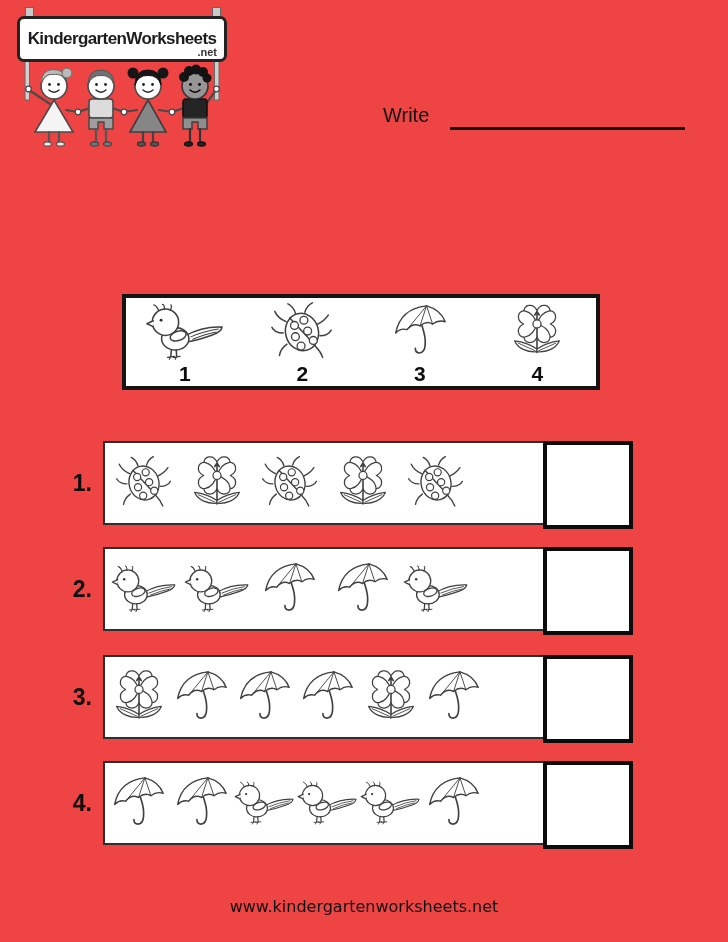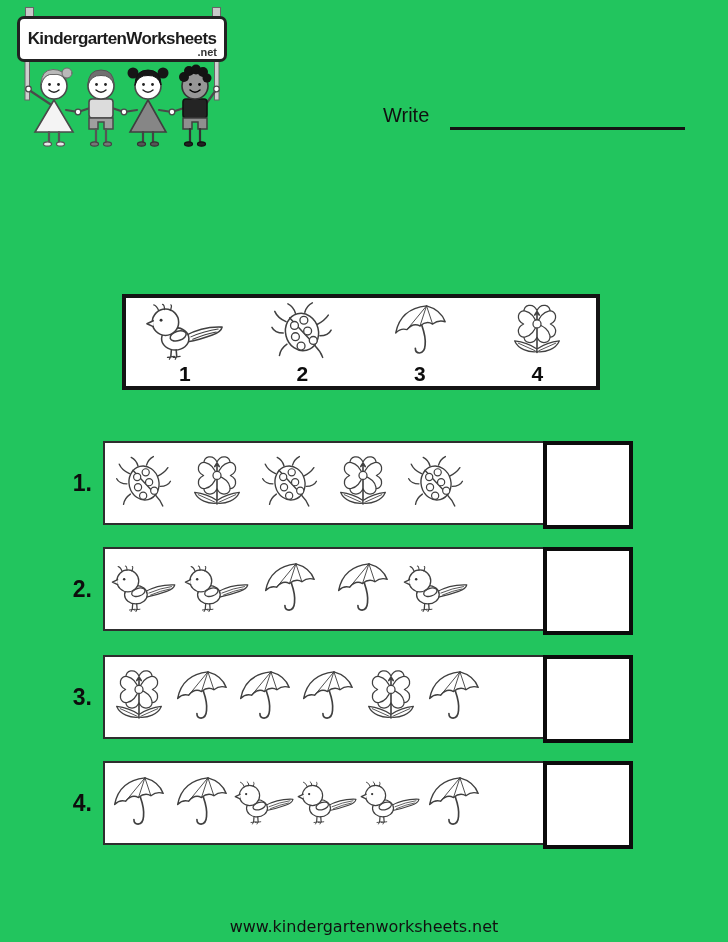--- a/index.html
+++ b/index.html
@@ -1,16 +1,16 @@
 <!DOCTYPE html>
 <html><head>
 <meta charset="utf-8">
 <style>
   html,body{margin:0;padding:0;background:#fff;}
-  .page{position:relative;width:728px;height:942px;background:#22c55e;overflow:hidden;
+  .page{position:relative;width:728px;height:942px;background:#ef4444;overflow:hidden;
         font-family:"Liberation Sans",sans-serif;color:#141414;}
 
   
   .logo{position:absolute;left:0;top:0;width:240px;height:155px;}
   .pole-tab{position:absolute;width:7px;height:12px;background:#c9c9c9;border:1px solid #666;top:7px;}
   .pole-tab.left{left:25px;} .pole-tab.right{left:212px;}
   .logo-sign{position:absolute;left:17px;top:16px;width:210px;height:46px;background:#fff;
              border:3px solid #222;border-radius:7px;box-sizing:border-box;
              display:flex;align-items:center;justify-content:center;z-index:2;}
   .logo-brand{font-weight:bold;font-size:17px;letter-spacing:-0.6px;color:#1c1c1c;}
@@ -53,21 +53,21 @@
   .icon-ladybug{width:58px;height:58px;}
   .icon-umbrella{width:55px;height:59px;}
   .icon-flower{width:50px;height:61px;}
   .key-cell .icon-bird{width:82px;height:62px;}
   .key-cell .icon-ladybug{width:66px;height:64px;}
   .key-cell .icon-umbrella{width:56px;height:60px;}
   .key-cell .icon-flower{width:50px;height:62px;}
 
   
   .footer{position:absolute;left:0;top:897px;width:728px;text-align:center;
-          font-family:"DejaVu Sans",sans-serif;font-size:16px;color:#111;margin-top:20px;}
+          font-family:"DejaVu Sans",sans-serif;font-size:16px;color:#111;}
 </style>
 </head>
 <body>
 
 <svg width="0" height="0" style="position:absolute" aria-hidden="true">
   <defs>
     <symbol id="sym-bird" viewBox="0 0 84 58">
       <g fill="#fff" stroke="#404040" stroke-width="1.6" stroke-linecap="round" stroke-linejoin="round">
         <path d="M42,33 Q60,23 80,24 Q79,29 70,32 Q56,37 45,39 Z"></path>
         <path d="M48,34 Q62,28 76,26 M50,36.5 Q63,31 74,29" fill="none" stroke-width="1.1"></path>

